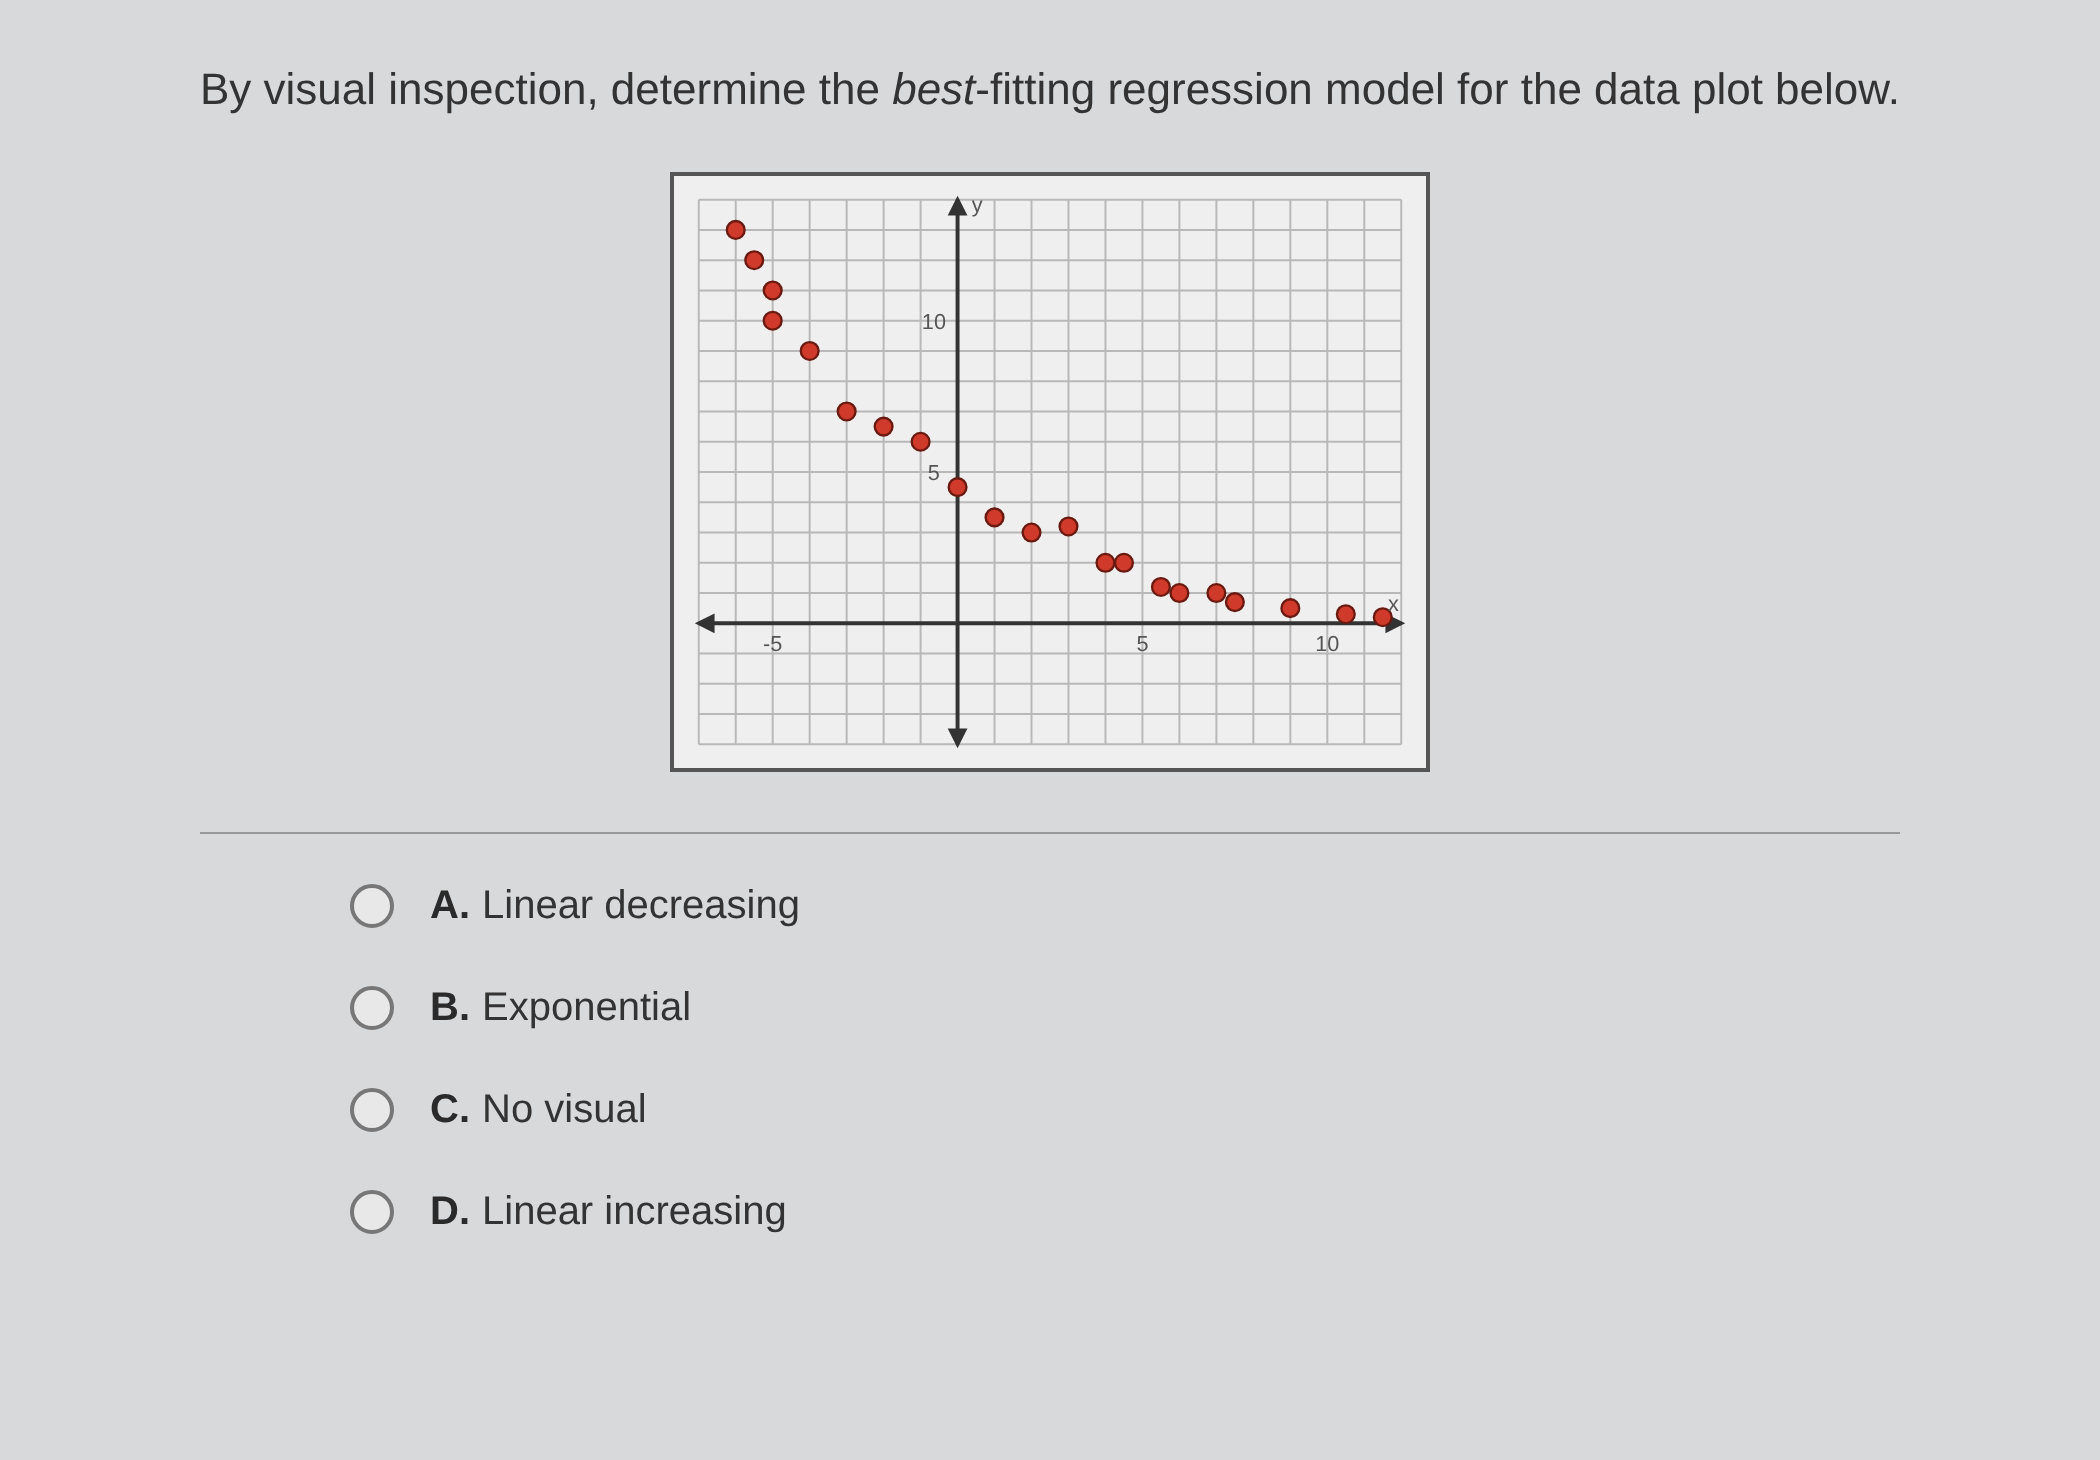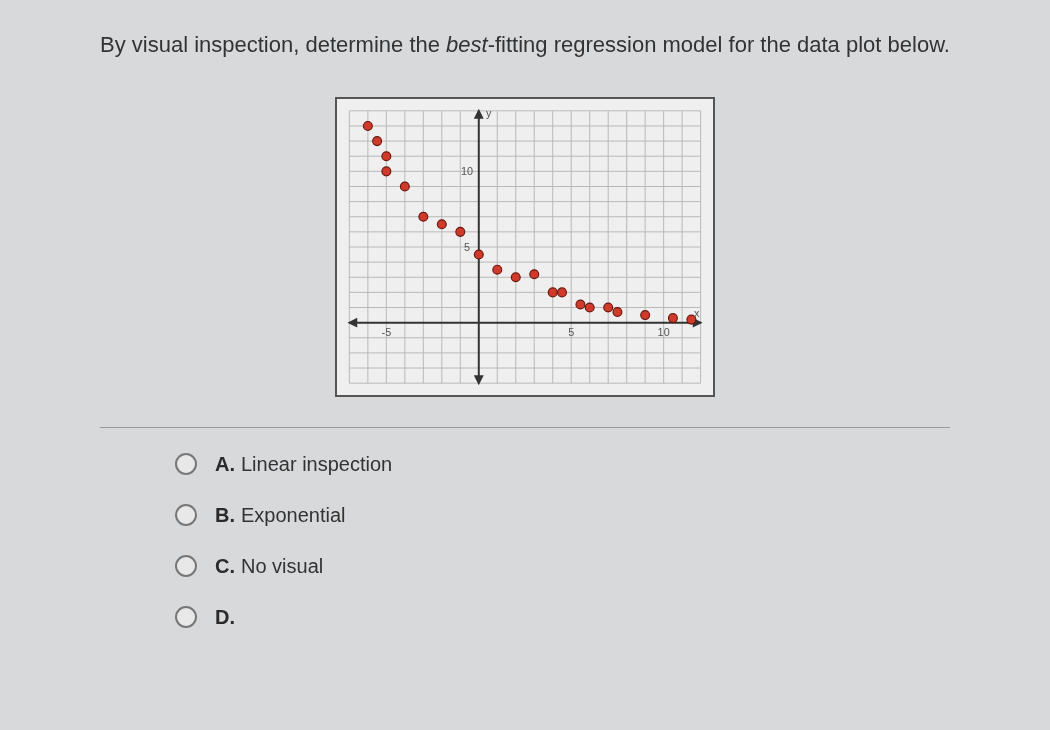--- a/index.html
+++ b/index.html
@@ -9,21 +9,21 @@
       width: 1050px;
       height: 730px;
       padding: 30px 100px 20px 100px;
       color: #2a2a2a;
       position: relative;
       overflow: hidden;
     }
     .question-text {
       font-size: 22px;
       line-height: 1.4;
-      margin-bottom: 36px;
+      margin-bottom: 25px;
       color: #333;
     }
     .question-text .italic { font-style: italic; }
     .chart-wrapper {
       display: flex;
       justify-content: center;
       margin-bottom: 30px;
     }
     .chart-box {
       width: 380px;
@@ -177,29 +177,30 @@
     </svg>
   </div>
 </div>
 
 <hr class="divider">
 
 <div class="options">
   <div class="option">
     <div class="radio"></div>
     <span class="option-letter">A.</span>
-    <span class="option-label">Linear inspection</span>
+    <span class="option-label">Linear decreasing</span>
   </div>
   <div class="option">
     <div class="radio"></div>
     <span class="option-letter">B.</span>
     <span class="option-label">Exponential</span>
   </div>
   <div class="option">
     <div class="radio"></div>
     <span class="option-letter">C.</span>
     <span class="option-label">No visual</span>
   </div>
   <div class="option">
     <div class="radio"></div>
     <span class="option-letter">D.</span>
+    <span class="option-label">Linear increasing</span>
   </div>
 </div>
 
 </body></html>

